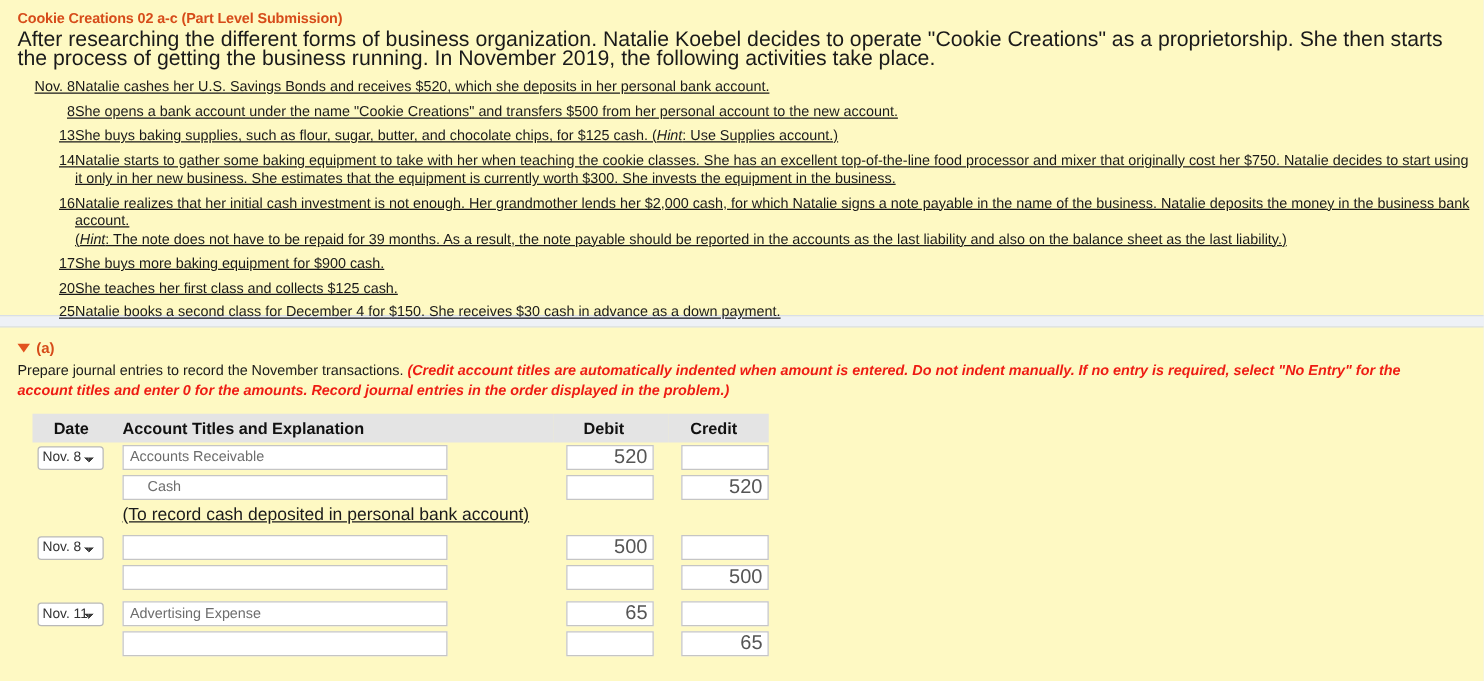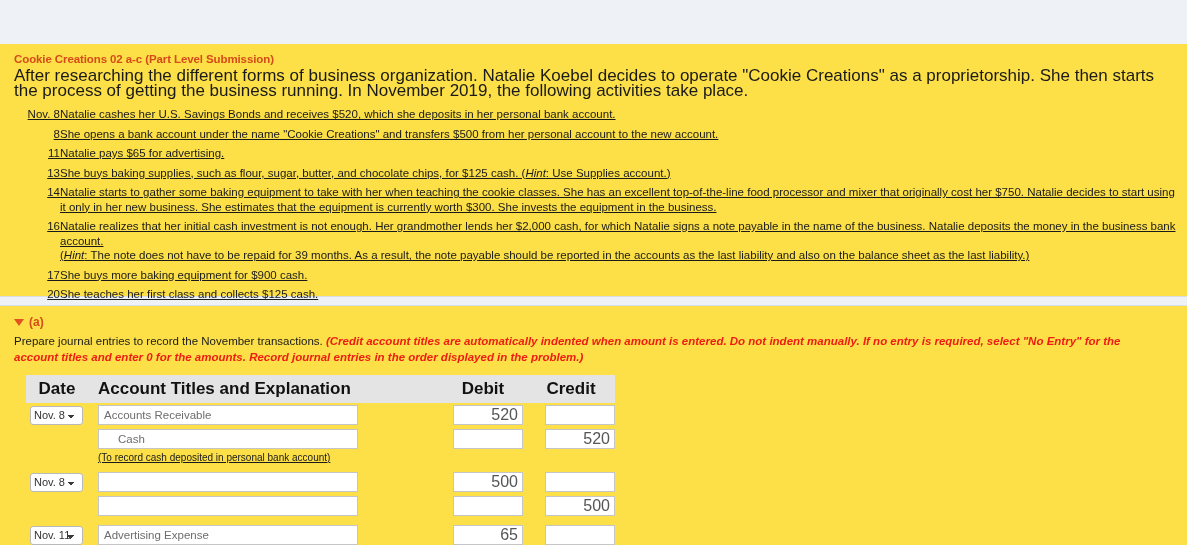--- a/index.html
+++ b/index.html
@@ -15,24 +15,23 @@
     font-size: 11.5px;
     color: #222;
   }
   .page {
     width: 1187px;
     height: 545px;
     position: relative;
     background: #eef1f6;
   }
   .panel {
-    background: #fde047;
+    background: #fef9c3;
     border: 1px solid #d8dee8;
     box-sizing: border-box;
-    margin-top: 44px;
   }
   #problem-panel {
     position: absolute;
     left: 0;
     top: 0;
     width: 1187px;
     height: 253px;
     border-left: none;
     border-top: none;
     border-right: none;
@@ -120,21 +119,21 @@
     margin-left: 14px;
     table-layout: fixed;
   }
   table.journal col.c-date   { width: 62px; }
   table.journal col.c-acct   { width: 355px; }
   table.journal col.c-debit  { width: 92px; }
   table.journal col.c-credit { width: 76px; }
 
   thead th {
     background: #e4e4e4;
-    font-size: 17px;
+    font-size: 13px;
     font-weight: bold;
     color: #111;
     padding: 4px 0 4px 0;
     text-align: center;
     border: none;
   }
   th.h-date { text-align: center; }
   th.h-acct { text-align: left; padding-left: 10px; }
   th.h-debit { text-align: center; padding-right: 12px; }
   th.h-credit { text-align: center; padding-right: 8px; }
@@ -188,21 +187,21 @@
     box-sizing: border-box;
     border: 1px solid #c5c5c5;
     background: #fff;
     font-family: "Liberation Sans", sans-serif;
     font-size: 16px;
     color: #555;
     text-align: right;
     padding: 0 4px;
   }
   .explanation {
-    font-size: 10px;
+    font-size: 14px;
     color: #1a1a1a;
     padding: 1px 0 2px 10px;
   }
   .spacer-row td { height: 5px; padding: 0; }
 </style>
 </head>
 <body>
 
 <div class="page">
 
@@ -212,24 +211,20 @@
 
     <table class="txlist">
       <tbody>
         <tr>
           <td class="tx-date">Nov. 8</td>
           <td class="tx-text">Natalie cashes her U.S. Savings Bonds and receives $520, which she deposits in her personal bank account.</td>
         </tr>
         <tr>
           <td class="tx-date">8</td>
           <td class="tx-text">She opens a bank account under the name "Cookie Creations" and transfers $500 from her personal account to the new account.</td>
-        </tr>
-        <tr>
-          <td class="tx-date">11</td>
-          <td class="tx-text">Natalie pays $65 for advertising.</td>
         </tr>
         <tr>
           <td class="tx-date">13</td>
           <td class="tx-text"><span>She buys baking supplies, such as flour, sugar, butter, and chocolate chips, for $125 cash. (</span><span class="ital">Hint</span><span>: Use Supplies account.)</span></td>
         </tr>
         <tr>
           <td class="tx-date">14</td>
           <td class="tx-text">Natalie starts to gather some baking equipment to take with her when teaching the cookie classes. She has an excellent top-of-the-line food processor and mixer that originally cost her $750. Natalie decides to start using it only in her new business. She estimates that the equipment is currently worth $300. She invests the equipment in the business.</td>
         </tr>
         <tr>

